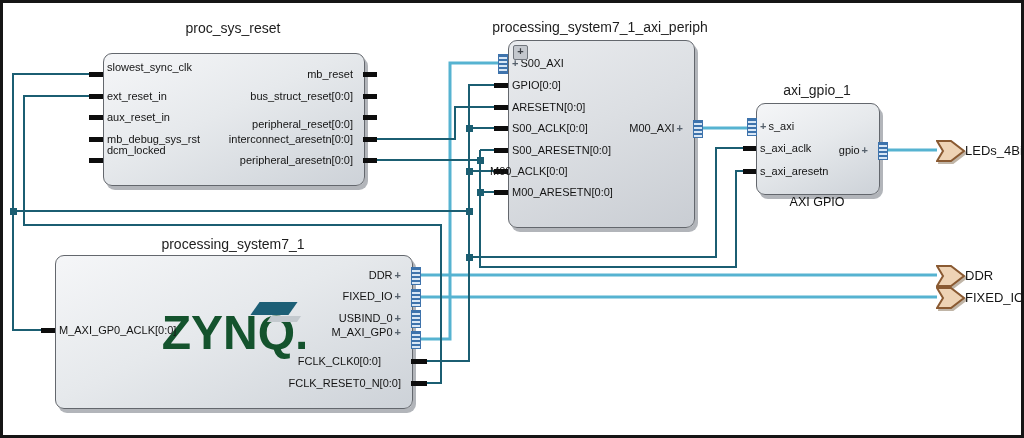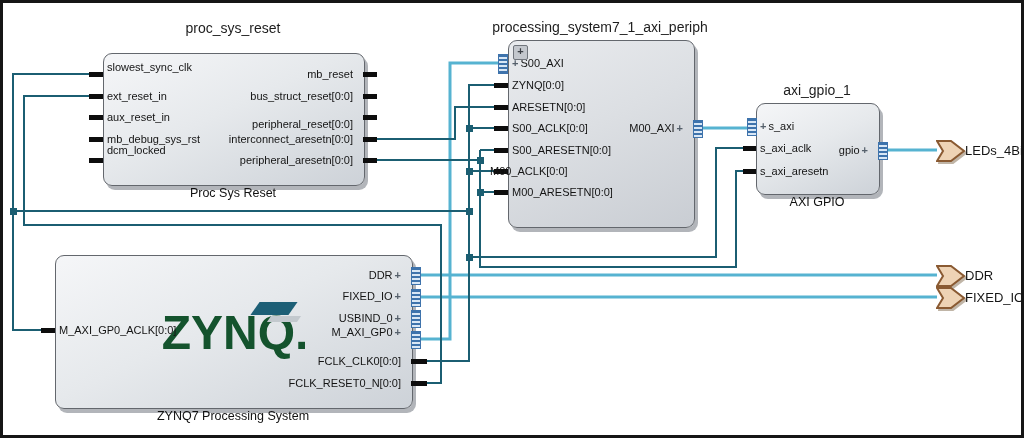--- a/index.html
+++ b/index.html
@@ -76,21 +76,20 @@
       <rect x="463" y="205" width="7" height="7"></rect>
       <rect x="463" y="251" width="7" height="7"></rect>
       <rect x="7" y="205" width="7" height="7"></rect>
       <rect x="474" y="154" width="7" height="7"></rect>
       <rect x="474" y="186" width="7" height="7"></rect>
     </g>
   </svg>
 
   <div class="btitle" style="left:100px;top:17px;width:260px">proc_sys_reset</div>
   <div class="block" style="left:100px;top:50px;width:260px;height:131px"></div>
-  <div class="btype" style="left:100px;top:183px;width:260px">Proc Sys Reset</div>
 
   <div class="pin" style="left:86px;top:69px;width:14px"></div>
   <div class="pin" style="left:86px;top:91px;width:14px"></div>
   <div class="pin" style="left:86px;top:112px;width:14px"></div>
   <div class="pin" style="left:86px;top:134px;width:14px"></div>
   <div class="pin" style="left:86px;top:155px;width:14px"></div>
 
   <span class="plabel" style="left:104px;top:57px">slowest_sync_clk</span>
   <span class="plabel" style="left:104px;top:86px">ext_reset_in</span>
   <span class="plabel" style="left:104px;top:107px">aux_reset_in</span>
@@ -119,21 +118,21 @@
   <div class="pin" style="left:491px;top:123px;width:14px"></div>
   <div class="pin" style="left:491px;top:145px;width:14px"></div>
   <div class="pin" style="left:491px;top:166px;width:14px"></div>
   <div class="pin" style="left:491px;top:187px;width:14px"></div>
   <div class="ifpin" style="left:690px;top:117px;height:16px"></div>
 
   <span class="plabel" style="left:509px;top:53px">
       <span class="plus">+</span>
       <span>S00_AXI</span>
     </span>
-  <span class="plabel" style="left:509px;top:75px">ZYNQ[0:0]</span>
+  <span class="plabel" style="left:509px;top:75px">GPIO[0:0]</span>
   <span class="plabel" style="left:509px;top:97px">ARESETN[0:0]</span>
   <span class="plabel" style="left:509px;top:118px">S00_ACLK[0:0]</span>
   <span class="plabel" style="left:509px;top:140px">S00_ARESETN[0:0]</span>
   <span class="plabel" style="left:487px;top:161px">M00_ACLK[0:0]</span>
   <span class="plabel" style="left:509px;top:182px">M00_ARESETN[0:0]</span>
   <span class="plabel r" style="right:338px;top:118px">
       <span>M00_AXI</span>
       <span class="plus">+</span>
     </span>
 
@@ -150,22 +149,22 @@
       <span class="plus">+</span>
       <span>s_axi</span>
     </span>
   <span class="plabel" style="left:757px;top:138px">s_axi_aclk</span>
   <span class="plabel" style="left:757px;top:161px">s_axi_aresetn</span>
   <span class="plabel r" style="right:153px;top:140px">
       <span>gpio</span>
       <span class="plus">+</span>
     </span>
 
+  <div class="btitle" style="left:52px;top:233px;width:356px">processing_system7_1</div>
   <div class="block" style="left:52px;top:252px;width:356px;height:152px"></div>
-  <div class="btype" style="left:52px;top:406px;width:356px">ZYNQ7 Processing System</div>
 
   <div class="zlogo" style="left:152px;top:302px;width:160px;text-align:center">ZYNQ.</div>
   <div class="zpara" style="left:252px;top:299px;width:38px;height:13px;background:#1d5f76"></div>
   <div class="zpara" style="left:266px;top:313px;width:30px;height:6px;background:#c3c9ce"></div>
 
   <div class="pin" style="left:38px;top:325px;width:14px"></div>
   <span class="plabel" style="left:56px;top:320px">M_AXI_GP0_ACLK[0:0]</span>
 
   <div class="ifpin" style="left:408px;top:264px;height:16px"></div>
   <div class="ifpin" style="left:408px;top:286px;height:16px"></div>
@@ -183,21 +182,21 @@
       <span class="plus">+</span>
     </span>
   <span class="plabel r" style="right:620px;top:308px">
       <span>USBIND_0</span>
       <span class="plus">+</span>
     </span>
   <span class="plabel r" style="right:620px;top:322px">
       <span>M_AXI_GP0</span>
       <span class="plus">+</span>
     </span>
-  <span class="plabel r" style="right:620px;top:351px">FCLK_CLK0[0:0]</span>
+  <span class="plabel r" style="right:640px;top:351px">FCLK_CLK0[0:0]</span>
   <span class="plabel r" style="right:620px;top:373px">FCLK_RESET0_N[0:0]</span>
 
   <svg class="extport" style="left:933px;top:137px" width="30" height="22" viewBox="0 0 30 22">
     <polygon points="1,1 15,1 28,11 15,21 1,21 7,11" fill="#eed3b5" stroke="#8a5a32" stroke-width="2"></polygon>
   </svg>
   <span class="extlabel" style="left:962px;top:140px">LEDs_4Bits</span>
 
   <svg class="extport" style="left:933px;top:262px" width="30" height="22" viewBox="0 0 30 22">
     <polygon points="1,1 15,1 28,11 15,21 1,21 7,11" fill="#eed3b5" stroke="#8a5a32" stroke-width="2"></polygon>
   </svg>

